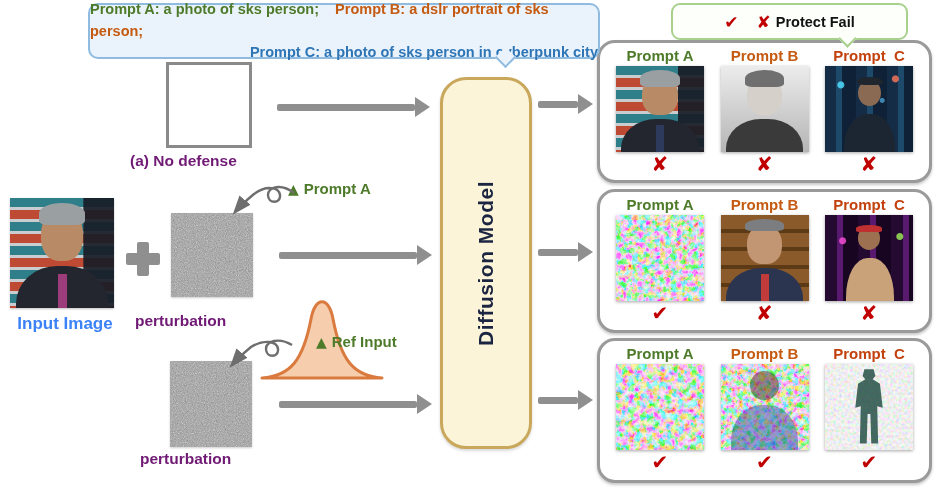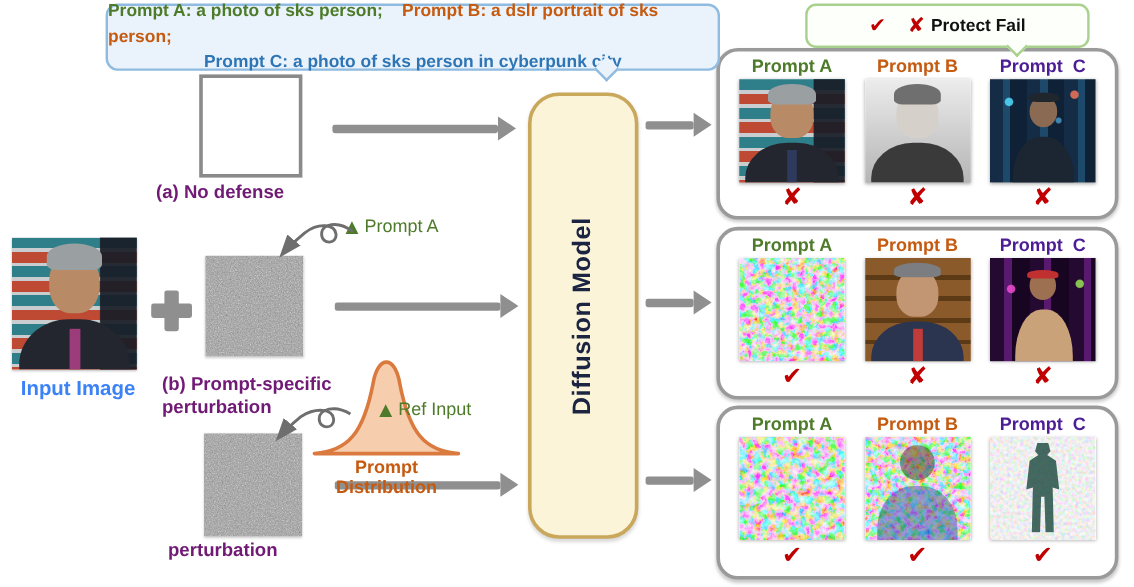--- a/index.html
+++ b/index.html
@@ -6,21 +6,21 @@
   #canvas{
     position:relative;width:945px;height:489px;background:#fff;overflow:hidden;
     font-family:"Liberation Sans","DejaVu Sans",sans-serif;
   }
   .abs{position:absolute;}
 
   
   .prompt-bubble{
     left:88px;top:3px;width:508px;height:52px;
     background:#EAF3FB;border:2px solid #8FBBE0;border-radius:10px;
-    display:flex;flex-direction:column;justify-content:center;align-items:center;
+    display:flex;flex-direction:column;justify-content:center;align-items:flex-end;
     font-size:14.5px;font-weight:bold;line-height:1.45;z-index:5;
   }
   .prompt-bubble .tail{
     position:absolute;bottom:-8px;left:408px;width:13px;height:13px;background:#EAF3FB;
     border-right:2px solid #8FBBE0;border-bottom:2px solid #8FBBE0;transform:rotate(45deg);
   }
   .txt-a{color:#4E7B2A;margin-right:16px;}
   .txt-b{color:#C55A11;}
   .txt-c{color:#2E75B6;}
 
@@ -61,21 +61,21 @@
   .square-a{left:166px;top:62px;width:80px;height:80px;background:#fff;border:3px solid #8a8a8a;}
   .branch-label{font-size:15.5px;font-weight:bold;color:#701a75;text-align:left;line-height:1.25;}
   .label-a{left:130px;top:151px;width:160px;}
   .noise-sq{overflow:hidden;box-shadow:0 1px 2px rgba(0,0,0,.2);}
   .noise-b{left:171px;top:213px;width:82px;height:84px;}
   .noise-c{left:170px;top:361px;width:82px;height:86px;}
   .label-b{left:135px;top:311px;width:170px;}
   .label-c{left:140px;top:449px;width:170px;}
   svg.fill{display:block;width:100%;height:100%;}
 
-  .annot-green{color:#4E7B2A;font-size:15px;font-weight:normal;white-space:nowrap;}
+  .annot-green{color:#4E7B2A;font-size:15px;font-weight:bold;white-space:nowrap;}
   .tri{color:#4E7B2A;font-family:"DejaVu Sans",sans-serif;font-size:14px;margin-right:5px;}
   .annot-b{left:288px;top:180px;}
   .annot-ref{left:316px;top:333px;z-index:4;}
   .dist-label{left:252px;top:381px;width:140px;text-align:center;color:#C55A11;font-size:15px;font-weight:bold;z-index:4;}
   .bell{left:258px;top:289px;width:128px;height:95px;z-index:3;}
   .curly{z-index:4;}
   .curly1{left:224px;top:185px;width:74px;height:34px;}
   .curly2{left:220px;top:339px;width:76px;height:34px;}
 
   
@@ -104,21 +104,21 @@
   .panel{
     left:597px;width:335px;background:#fff;border:3px solid #9a9a9a;border-radius:18px;
     display:flex;justify-content:space-between;align-items:flex-start;
     padding:3px 13px 4px;box-sizing:border-box;box-shadow:0 2px 3px rgba(0,0,0,.22);
   }
   .panel1{top:40px;height:143px;}
   .panel2{top:189px;height:144px;}
   .panel3{top:338px;height:145px;}
   .pcol{width:94px;display:flex;flex-direction:column;align-items:center;}
   .plabel{font-size:15px;font-weight:bold;line-height:20px;white-space:pre;}
-  .cA{color:#4E7B2A;} .cB{color:#C55A11;} .cC{color:#4c1d95;}
+  .cA{color:#4E7B2A;} .cB{color:#C55A11;} .cC{color:#c2410c;}
   .pic{position:relative;width:88px;height:86px;overflow:hidden;box-shadow:0 1px 3px rgba(0,0,0,.35);}
   .pmark{font-size:20px;line-height:22px;margin-top:1px;}
 
   
   .scene-bw{background:linear-gradient(180deg,#ececec,#b5b5b5);}
   .scene-bw .head{background:#d6d0ca;}
   .scene-bw .head::before{background:#6f6f6f;}
   .scene-bw .torso{background:#3a3a3a;}
   .scene-cyber-blue{
     background:
@@ -228,32 +228,30 @@
         <rect width="82" height="84" filter="url(#fGray)"></rect>
       </svg>
   </div>
   <div class="abs annot-green annot-b">
     <span class="tri">▲</span><span>Prompt A</span>
   </div>
   <svg class="abs curly curly1" viewBox="0 0 74 34">
     <path d="M70,8 C57,-2 44,2 44,10 C44,19 57,19 56,10 C55,2 42,0 30,9 C24,14 16,21 11,27" stroke="#6e6e6e" stroke-width="2.4" fill="none" marker-end="url(#ah)"></path>
   </svg>
   <div class="abs branch-label label-b">
-    <div>(b) Prompt-specific</div>
     <div>perturbation</div>
   </div>
   <div class="abs harrow arrow-b"></div>
 
   <svg class="abs bell" viewBox="0 0 128 95">
     <path d="M4,89 C32,87 45,72 53,30 C57,7 71,7 75,30 C83,72 96,87 124,89 L4,89 Z" fill="#F6CBA9" fill-opacity="0.95" stroke="#DA7A3E" stroke-width="3" stroke-linejoin="round"></path>
   </svg>
   <div class="abs annot-green annot-ref">
     <span class="tri">▲</span><span>Ref Input</span>
   </div>
-  <div class="abs dist-label">Prompt Distribution</div>
   <svg class="abs curly curly2" viewBox="0 0 76 34">
     <path d="M72,6 C59,-2 46,2 46,10 C46,19 59,19 58,10 C57,2 44,0 31,8 C25,13 17,20 12,26" stroke="#6e6e6e" stroke-width="2.4" fill="none" marker-end="url(#ah)"></path>
   </svg>
 
   <div class="abs noise-sq noise-c">
     <svg class="fill" viewBox="0 0 82 86" preserveAspectRatio="none">
         <rect width="82" height="86" fill="#9b9b9b"></rect>
         <rect width="82" height="86" filter="url(#fGray)"></rect>
       </svg>
   </div>

